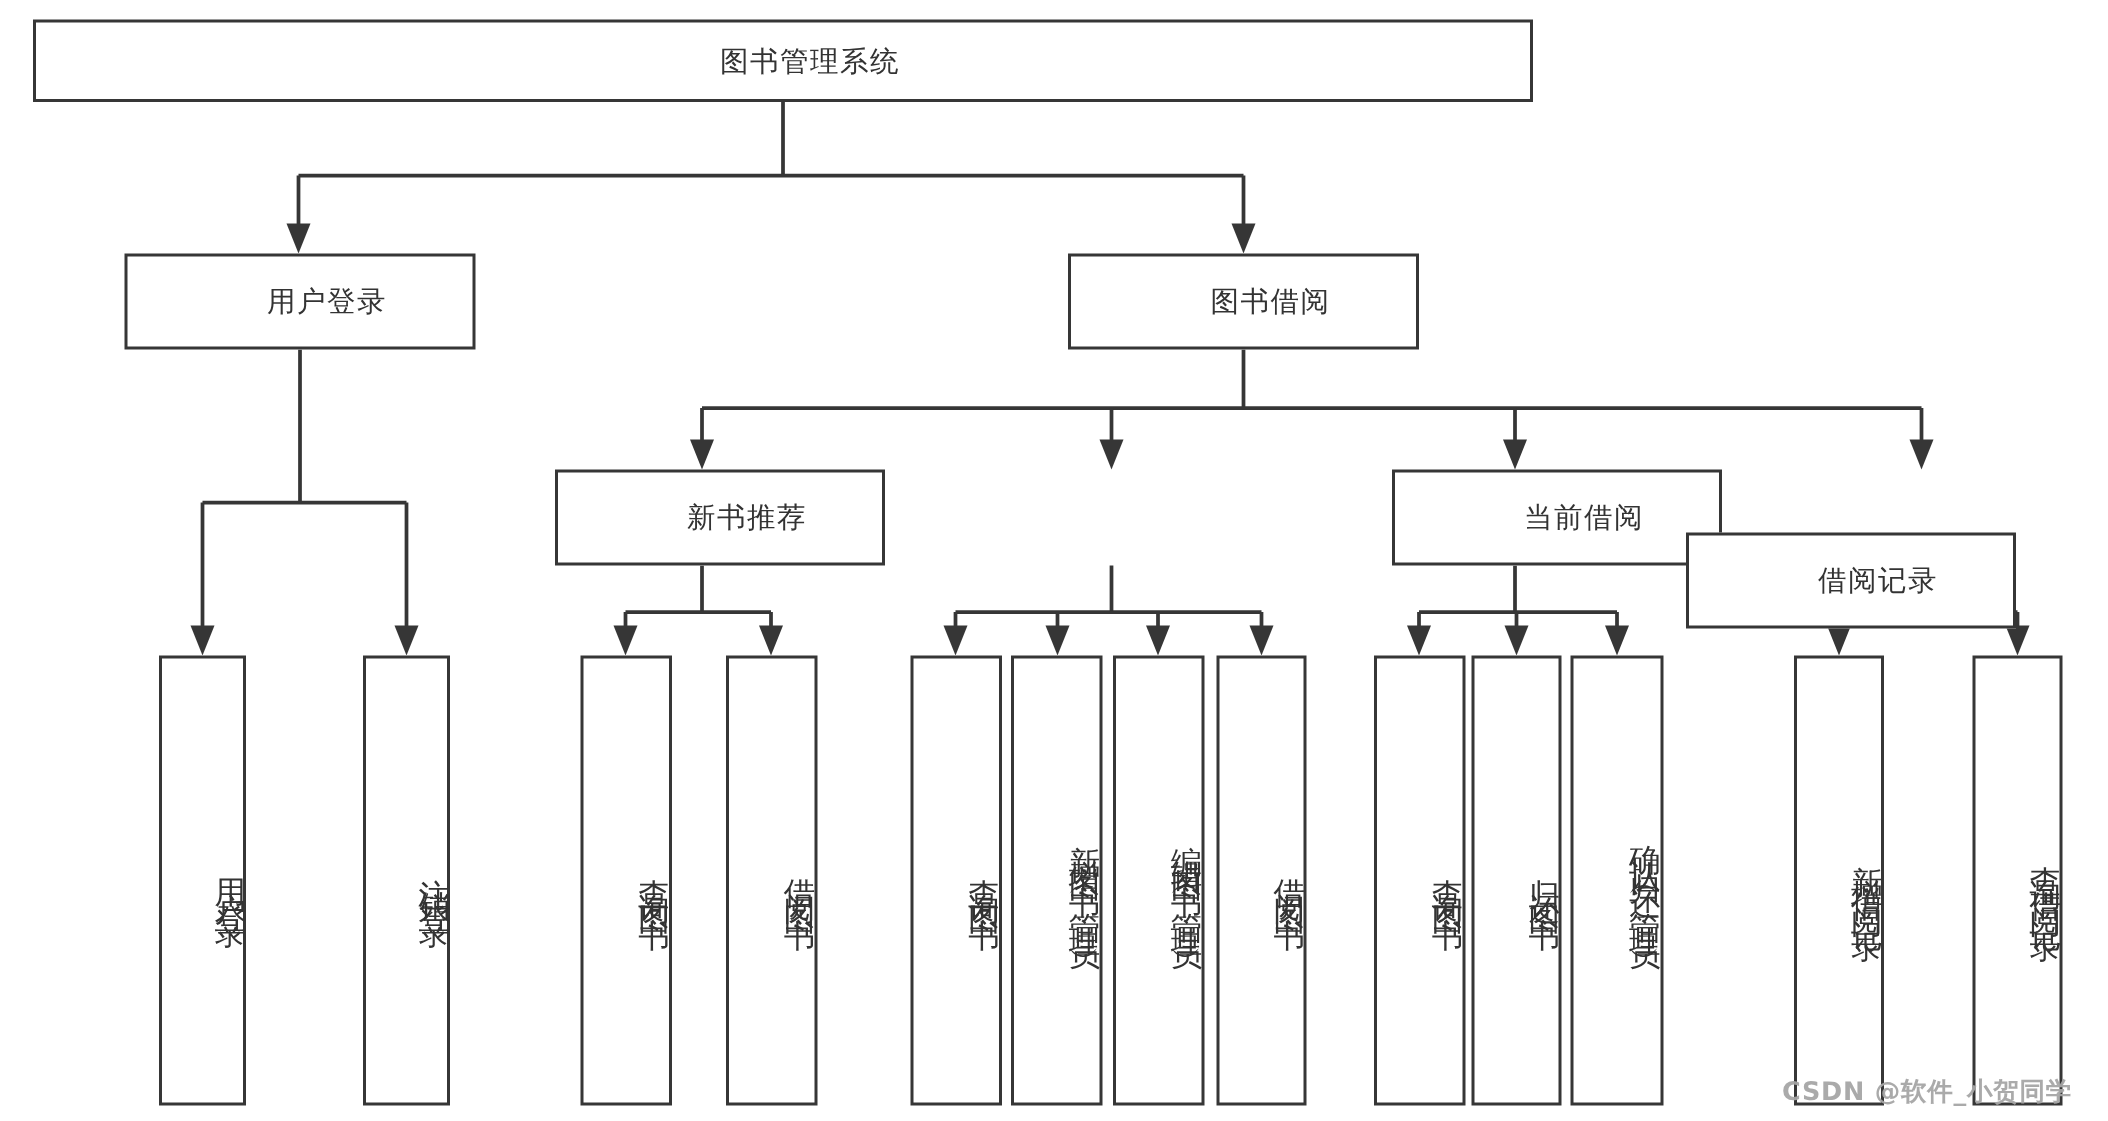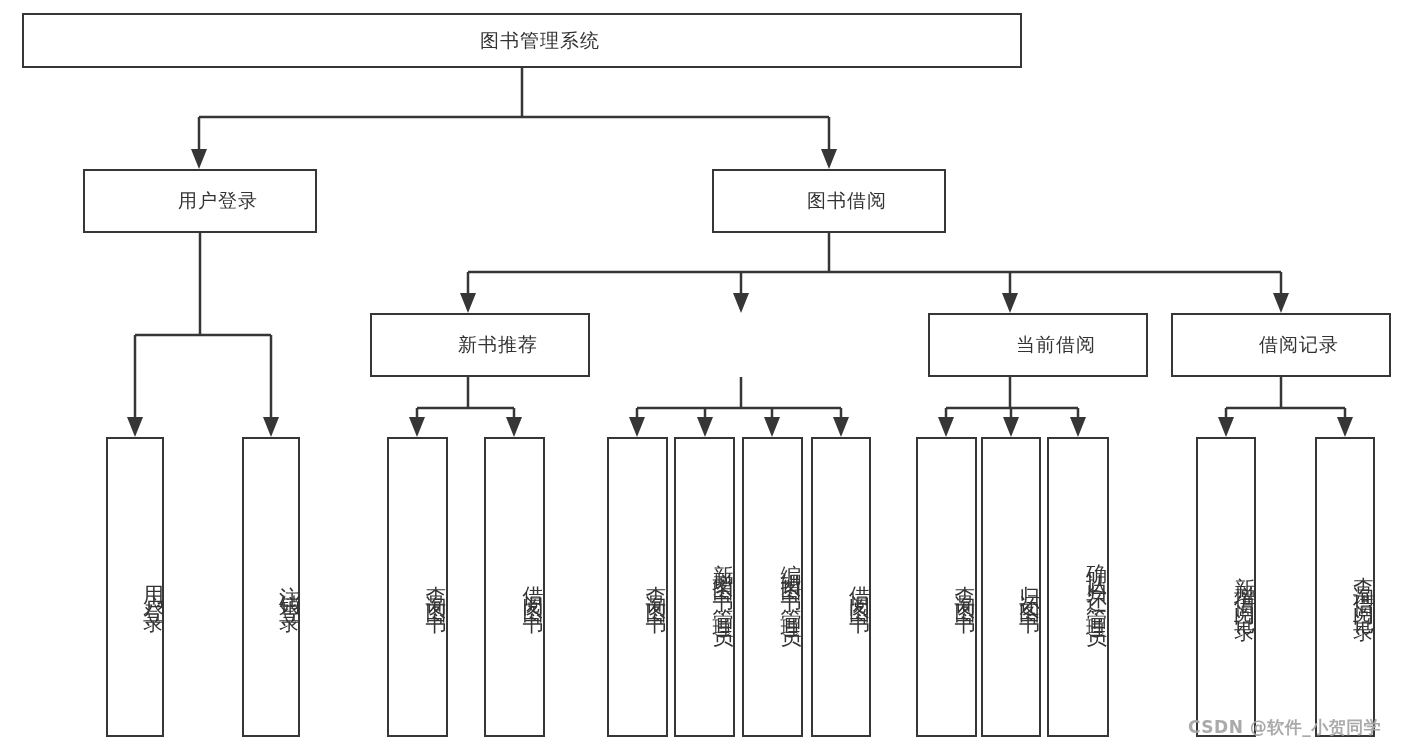--- a/index.html
+++ b/index.html
@@ -32,21 +32,21 @@
   .node.root  { left: 22px;  top: 13px;  width: 1000px; height: 55px; }
 
   .node.lvl2  { top: 169px; height: 64px; }
   .node.user-login { left: 83px;  width: 234px; }
   .node.book-mgmt  { left: 712px; width: 234px; }
 
   .node.lvl3  { top: 313px; height: 64px; width: 220px; }
   .node.new-book-rec   { left: 370px; text-align: center;  }
   .node.book-borrow    { left: 631px;  }
   .node.current-borrow { left: 928px; text-align: center;  }
-  .node.borrow-record  { left: 1171px; }
+  .node.borrow-record  { left: 1124px; margin-top: 42px; }
 
   .node.leaf {
     top: 437px;
     height: 300px;
     writing-mode: vertical-rl;
     text-orientation: mixed;
     font-size: 21px;
     letter-spacing: 9px;
     line-height: 1;
     display: flex;

